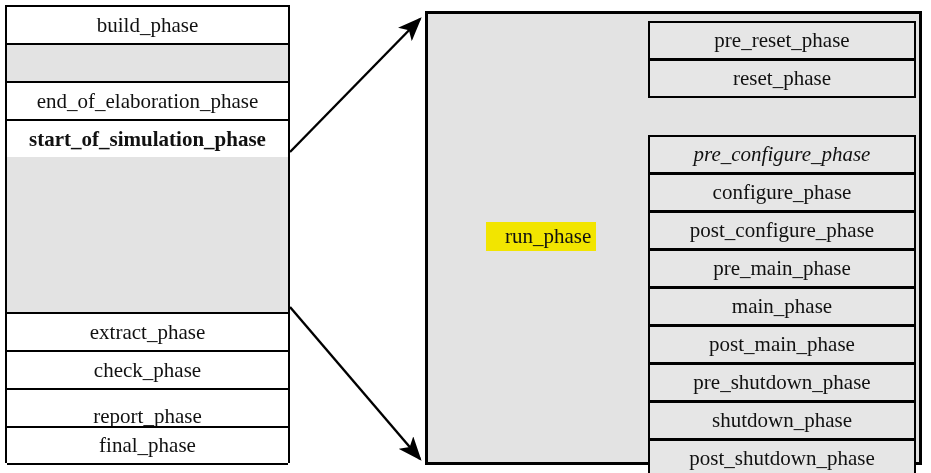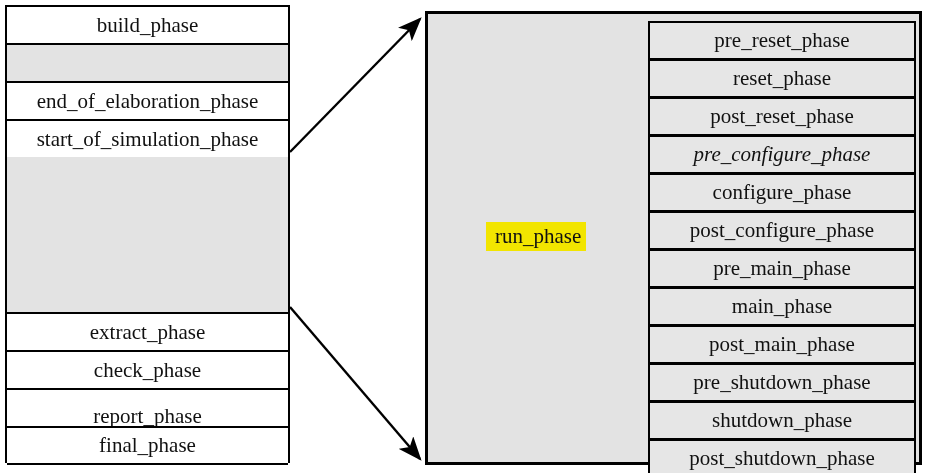--- a/index.html
+++ b/index.html
@@ -60,21 +60,21 @@
     border: 3px solid #000000;
     background: #e3e3e3;
   }
   #run-phase-label {
     position: absolute;
     left: 58px;
     top: 208px;
     background: #f2e500;
     color: #111111;
     font-size: 21px;
-    padding: 2px 5px 3px 9px;
+    padding: 2px 5px 3px 19px;
     line-height: 1.15;
     white-space: nowrap;
   }
   #sub-phase-column {
     position: absolute;
     right: 3px;
     top: 0px;
     width: 268px;
     height: 448px;
   }
@@ -113,21 +113,21 @@
 
     <div class="left-phase-box" style="top:-2px; height:40px;">
       <span>build_phase</span>
     </div>
 
 
     <div class="left-phase-box" style="top:74px; height:40px;">
       <span>end_of_elaboration_phase</span>
     </div>
 
-    <div class="left-phase-box" style="top:112px; height:40px;">
+    <div class="left-phase-box" style="top:112px; height:40px;font-weight:bold;">
       <span>start_of_simulation_phase</span>
     </div>
 
     <div id="left-gap" style="top:150px; height:155px;"></div>
 
     <div class="left-phase-box" style="top:305px; height:40px;">
       <span>extract_phase</span>
     </div>
 
     <div class="left-phase-box" style="top:343px; height:40px;">
@@ -151,23 +151,20 @@
     <div id="sub-phase-column">
 
       <div class="sub-phase-box" style="top:0px; height:39px;">
         <span>pre_reset_phase</span>
       </div>
 
       <div class="sub-phase-box" style="top:38px; height:39px;">
         <span>reset_phase</span>
       </div>
 
-      <div class="sub-phase-box" style="top:76px; height:39px;">
-        <span>post_reset_phase</span>
-      </div>
 
       <div class="sub-phase-box" style="top:114px; height:39px;font-style:italic;">
         <span>pre_configure_phase</span>
       </div>
 
       <div class="sub-phase-box" style="top:152px; height:39px;text-align:center;">
         <span>configure_phase</span>
       </div>
 
       <div class="sub-phase-box" style="top:190px; height:39px;">

